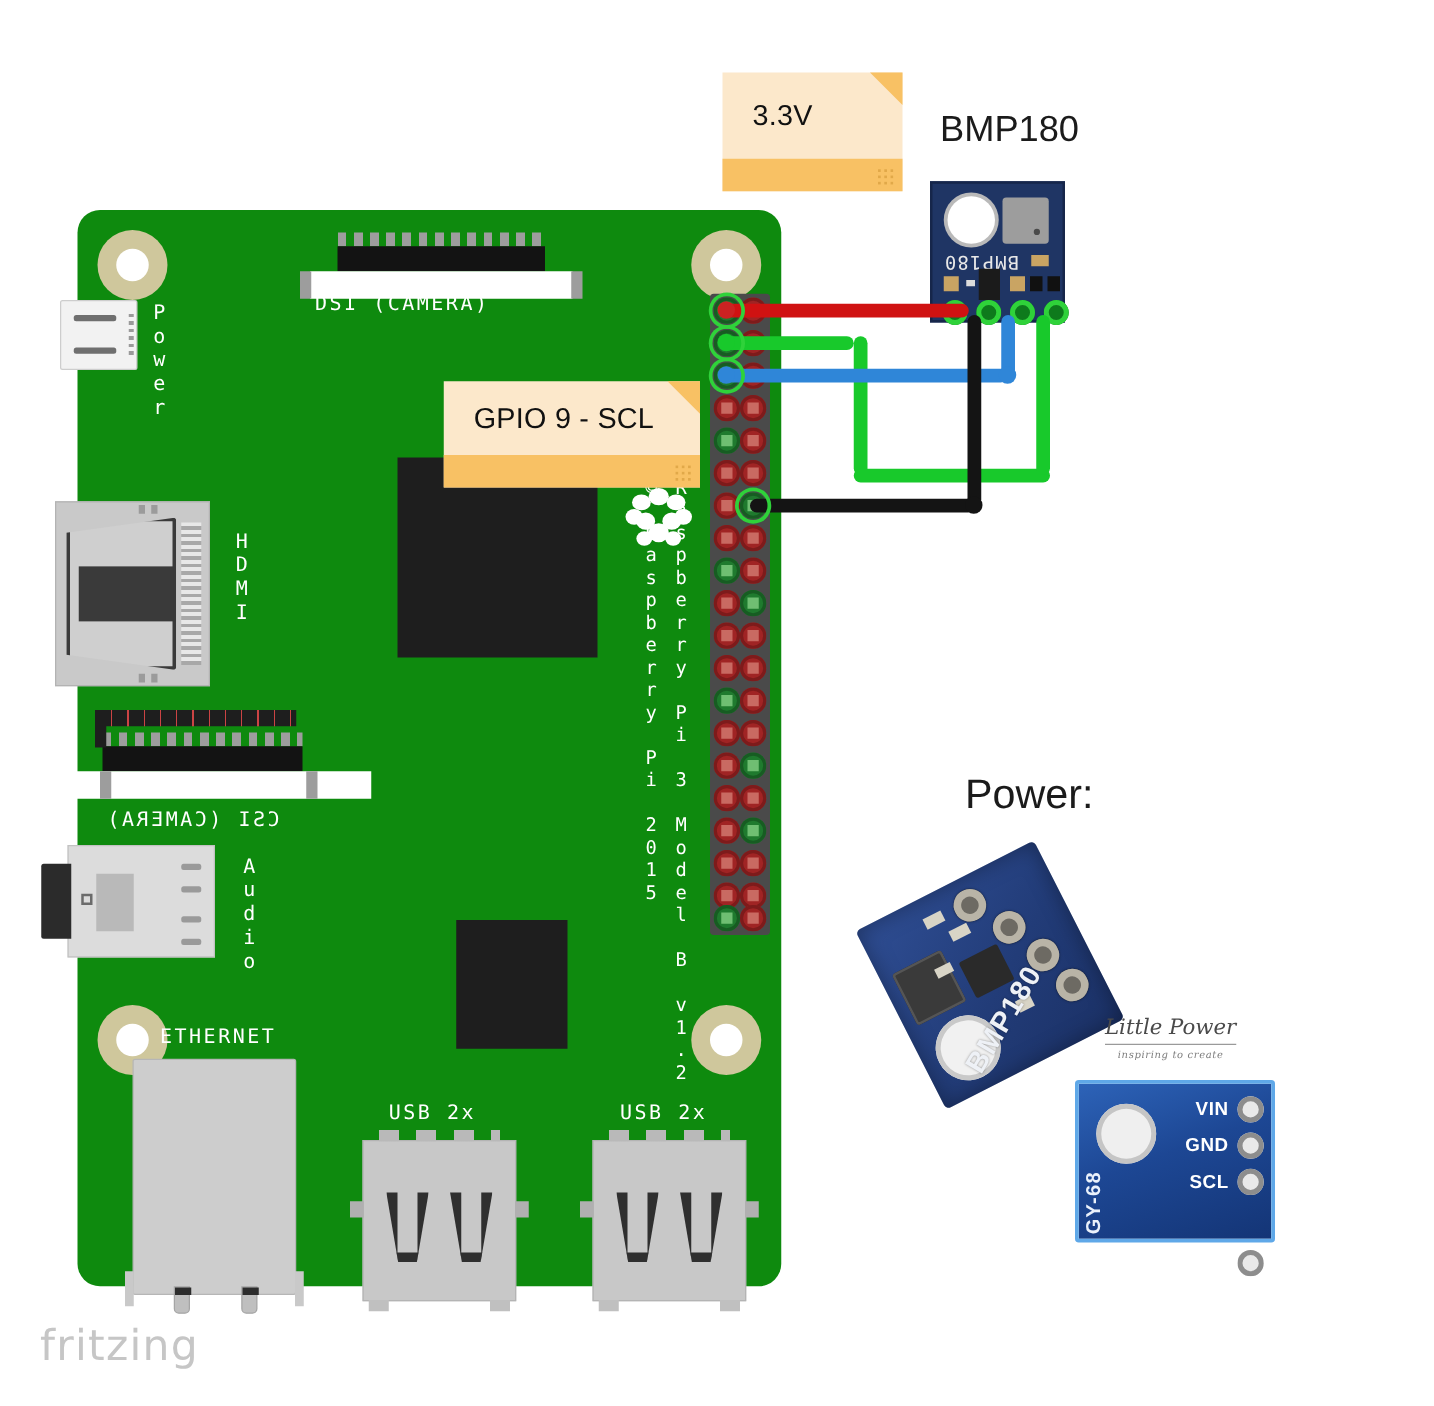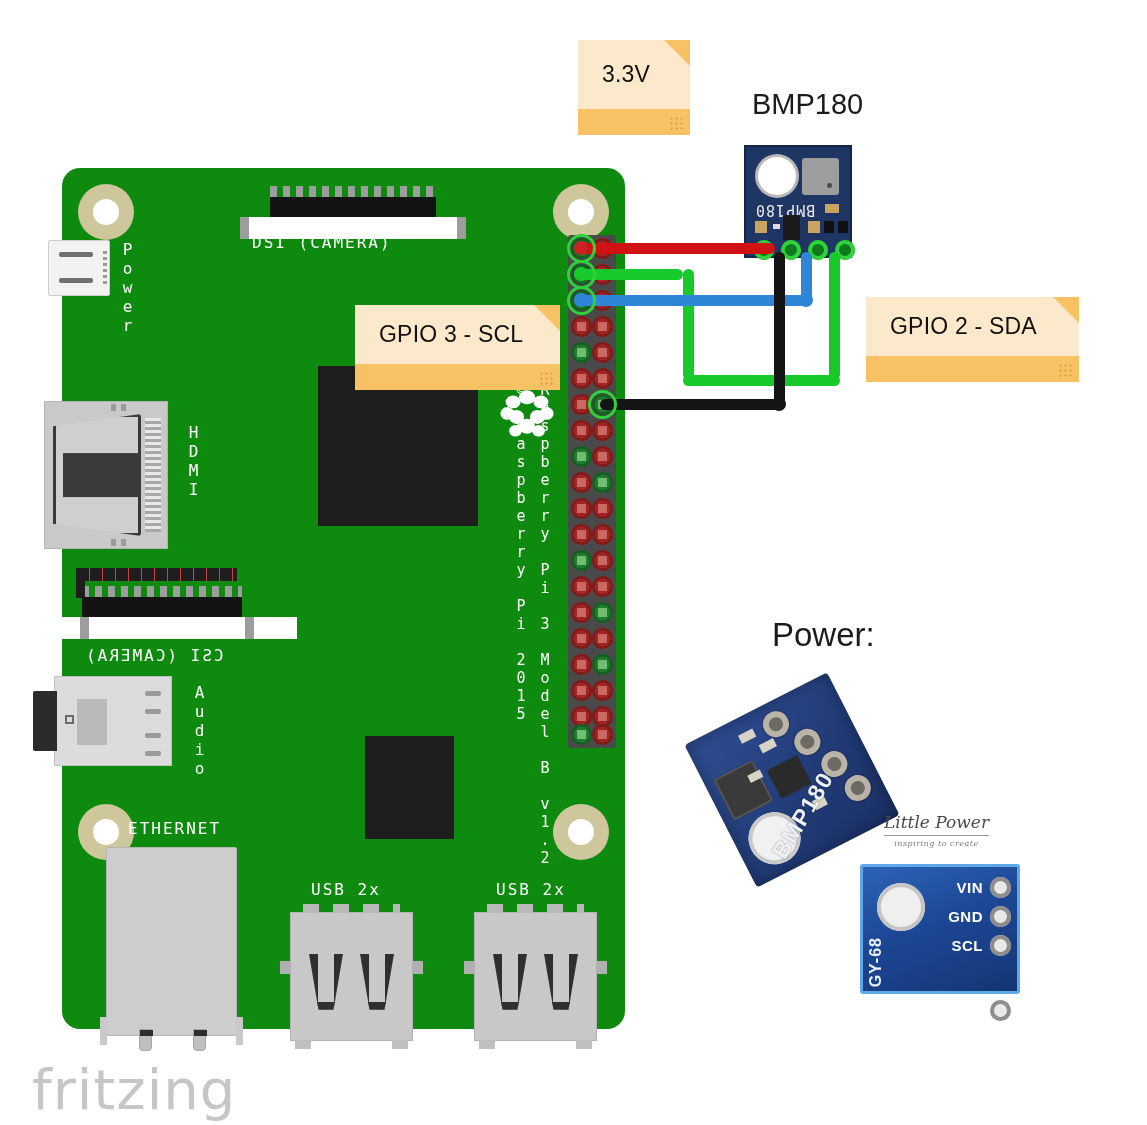--- a/index.html
+++ b/index.html
@@ -357,30 +357,30 @@
     width:38px; text-align:right;
   }
   #pinout-photo .ppad {
     width:21px; height:21px; border-radius:50%;
     background:#e9e9e9; box-shadow: inset 0 0 0 4px #8d8d8d;
   }
 
   
   #fritzing-logo {
     position:absolute; left:32px; top:1057px;
-    color:#c6c6c6; font-size:56px; letter-spacing:1px;
+    color:#c6c6c6; font-size:34px; letter-spacing:1px;
     font-family:"DejaVu Sans", sans-serif;
   }
 </style>
 </head>
 <body>
 
 <div id="stage">
 
-  <div class="note" id="note-33v" style="left:578px; top:40px; width:112px; height:95px;">
+  <div class="note" id="note-33v" style="left:578px; top:58px; width:144px; height:95px;">
     <div class="note-body">3.3V</div>
     <div class="note-fold"></div>
     <div class="note-foot"></div>
     <div class="note-dots"></div>
   </div>
 
   <div class="free-label" id="title-2" style="left:752px; top:88px; font-size:29px;">BMP180</div>
 
   <div id="pi-board">
 
@@ -578,32 +578,26 @@
     <div class="smd" style="left:78px; top:74px;  width:10px; height:12px; background:#111;"></div>
     <div class="smd" style="left:92px; top:74px;  width:10px; height:12px; background:#111;"></div>
 
     <div class="pad" style="left:8px;"></div>
     <div class="pad" style="left:35px;"></div>
     <div class="pad" style="left:62px;"></div>
     <div class="pad" style="left:89px;"></div>
   </div>
 
   <div class="note" id="note-scl" style="left:355px; top:305px; width:205px; height:85px;">
-    <div class="note-body">GPIO 3 - SCL</div>
+    <div class="note-body">GPIO 9 - SCL</div>
     <div class="note-fold"></div>
     <div class="note-foot"></div>
     <div class="note-dots"></div>
   </div>
 
-  <div class="note" id="note-sda" style="left:866px; top:297px; width:213px; height:85px;">
-    <div class="note-body">GPIO 2 - SDA</div>
-    <div class="note-fold"></div>
-    <div class="note-foot"></div>
-    <div class="note-dots"></div>
-  </div>
 
   <div class="free-label" id="pins-heading" style="left:772px; top:616px; font-size:33px;">Power:</div>
 
   <div id="bmp-photo">
     <div class="pcb"></div>
     <div class="bighole"></div>
     <div class="pinhole" style="left:78px;  top:10px;"></div>
     <div class="pinhole" style="left:98px;  top:40px;"></div>
     <div class="pinhole" style="left:112px; top:72px;"></div>
     <div class="pinhole" style="left:122px; top:104px;"></div>

